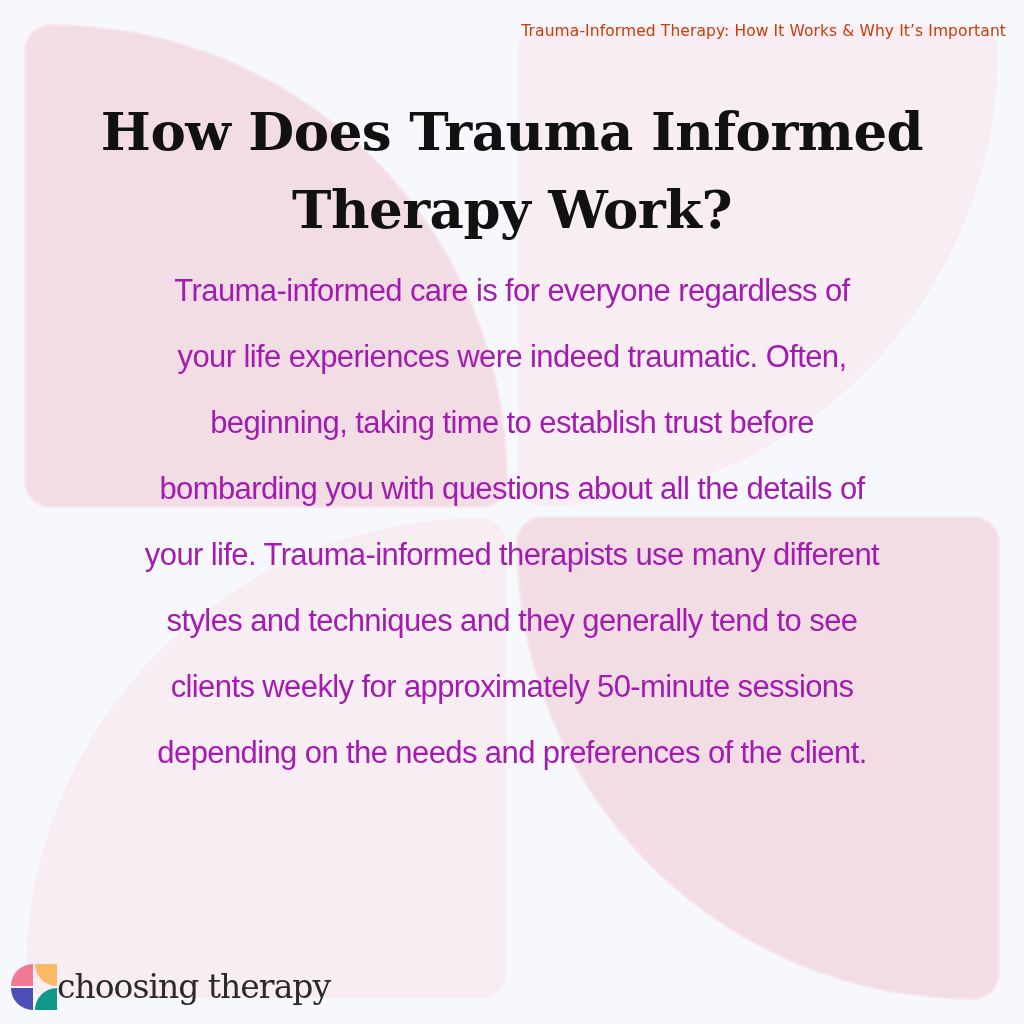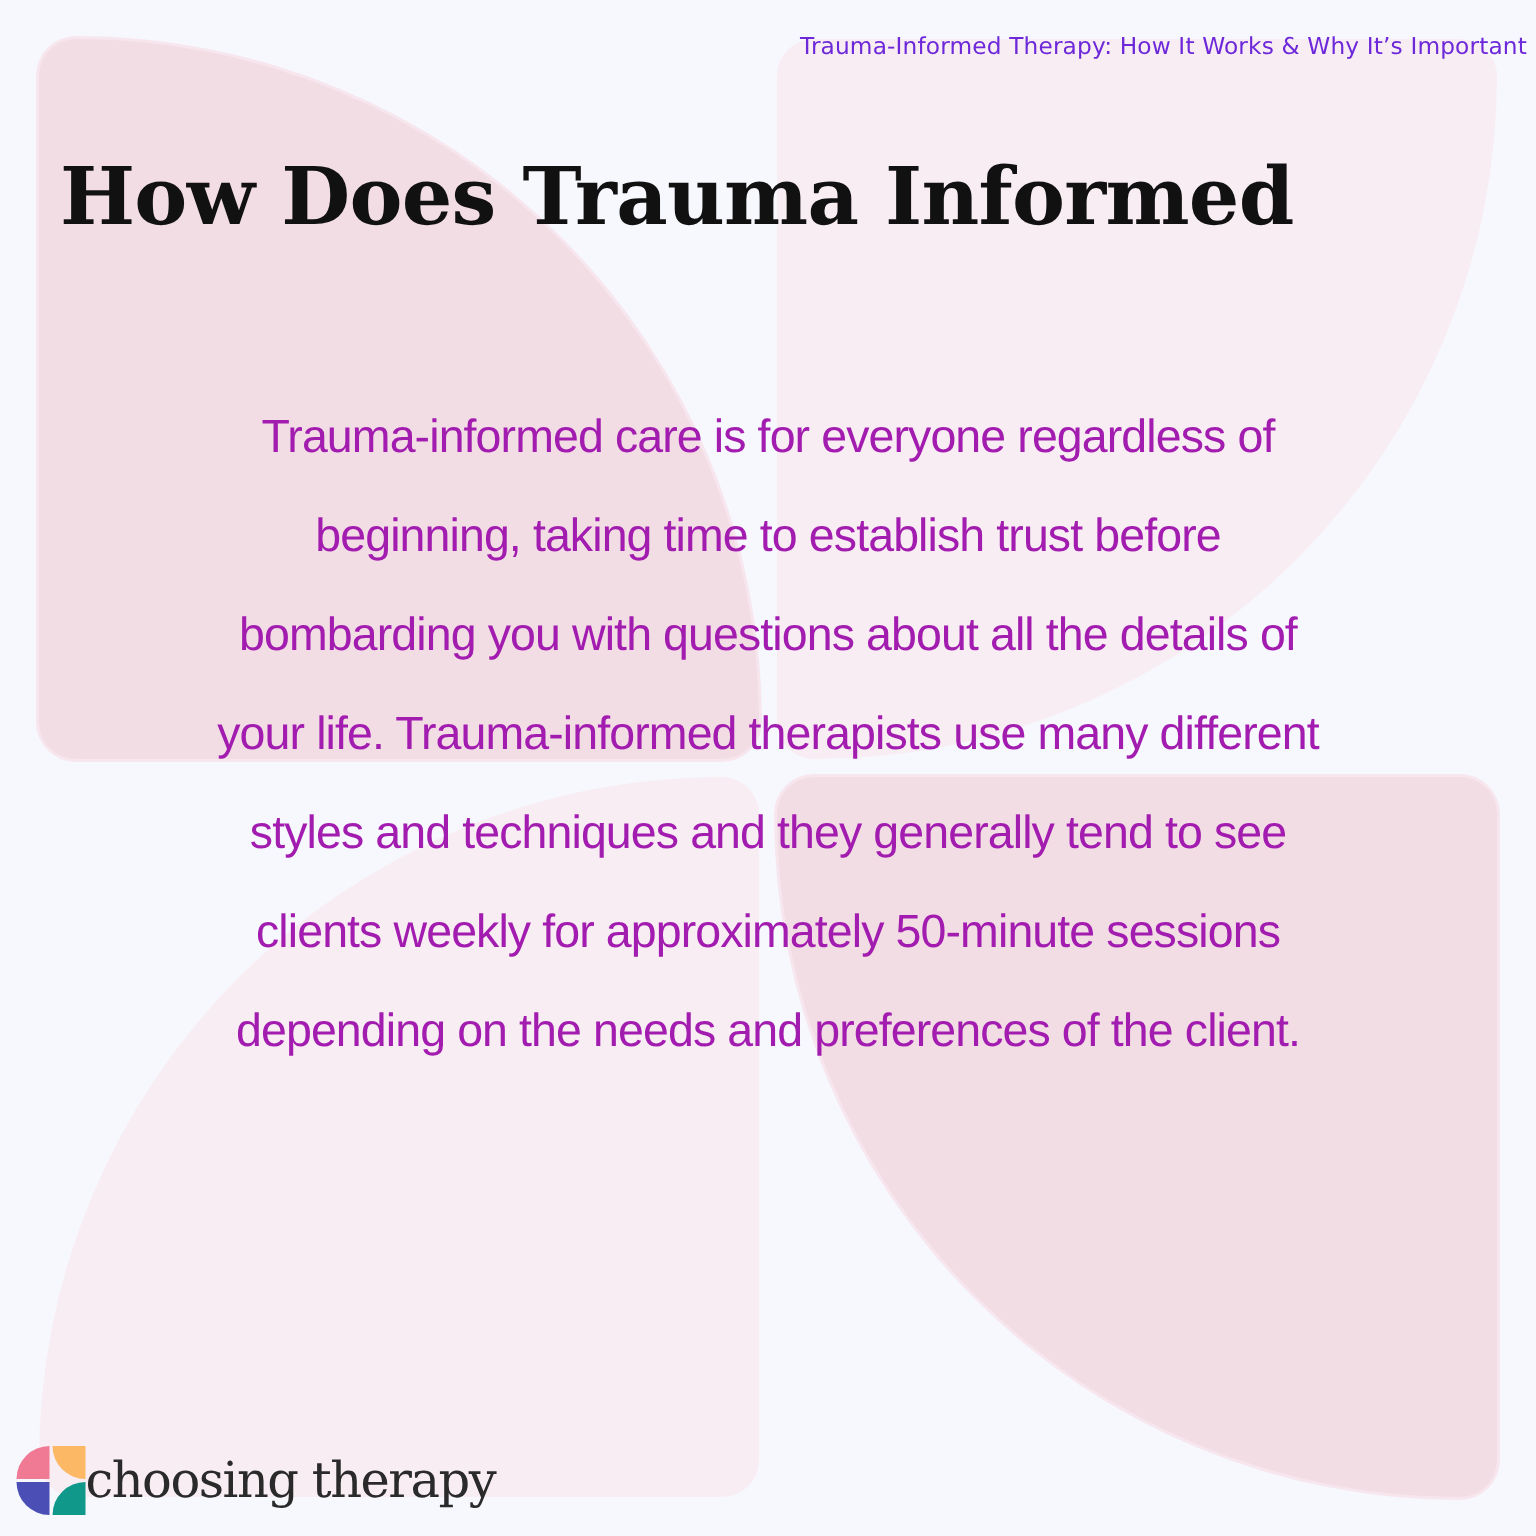--- a/index.html
+++ b/index.html
@@ -35,36 +35,36 @@
       border-radius: 480px 26px 26px 26px;
     }
     .tile-br {
       left: 518px; top: 518px;
       background: #f2dde5;
       border-radius: 26px 26px 26px 480px;
       box-shadow: 0 0 0 2px #f7e6ed;
     }
     .article-title {
       position: absolute;
-      right: 6px;
+      right: 18px;
       top: 18px;
       width: 520px;
       text-align: right;
       font-family: "DejaVu Sans", sans-serif;
       font-size: 15.5px;
       line-height: 26px;
-      color: #6d28d9;
+      color: #c2410c;
       letter-spacing: 0.1px;
     }
     .headline {
       position: absolute;
       left: 40px;
       right: 40px;
       top: 92px;
-      text-align: left;
+      text-align: center;
       font-family: "DejaVu Serif", serif;
       font-weight: bold;
       font-size: 53px;
       line-height: 78px;
       color: #111111;
       margin: 0;
       letter-spacing: -0.5px;
     }
     .body-text {
       position: absolute;
@@ -117,24 +117,26 @@
 
 <div class="tile tile-tl"></div>
 <div class="tile tile-tr"></div>
 <div class="tile tile-bl"></div>
 <div class="tile tile-br"></div>
 
 <div class="article-title">Trauma-Informed Therapy: How It Works &amp; Why It’s Important</div>
 
 <h1 class="headline">
   <span>How Does Trauma Informed</span><br>
+  <span>Therapy Work?</span>
 </h1>
 
 <p class="body-text">
   <span class="line">Trauma-informed care is for everyone regardless of</span>
+  <span class="line">your life experiences were indeed traumatic. Often,</span>
   <span class="line">beginning, taking time to establish trust before</span>
   <span class="line">bombarding you with questions about all the details of</span>
   <span class="line">your life. Trauma-informed therapists use many different</span>
   <span class="line">styles and techniques and they generally tend to see</span>
   <span class="line">clients weekly for approximately 50-minute sessions</span>
   <span class="line">depending on the needs and preferences of the client.</span>
 </p>
 
 <div class="logo">
   <div class="logo-mark">

